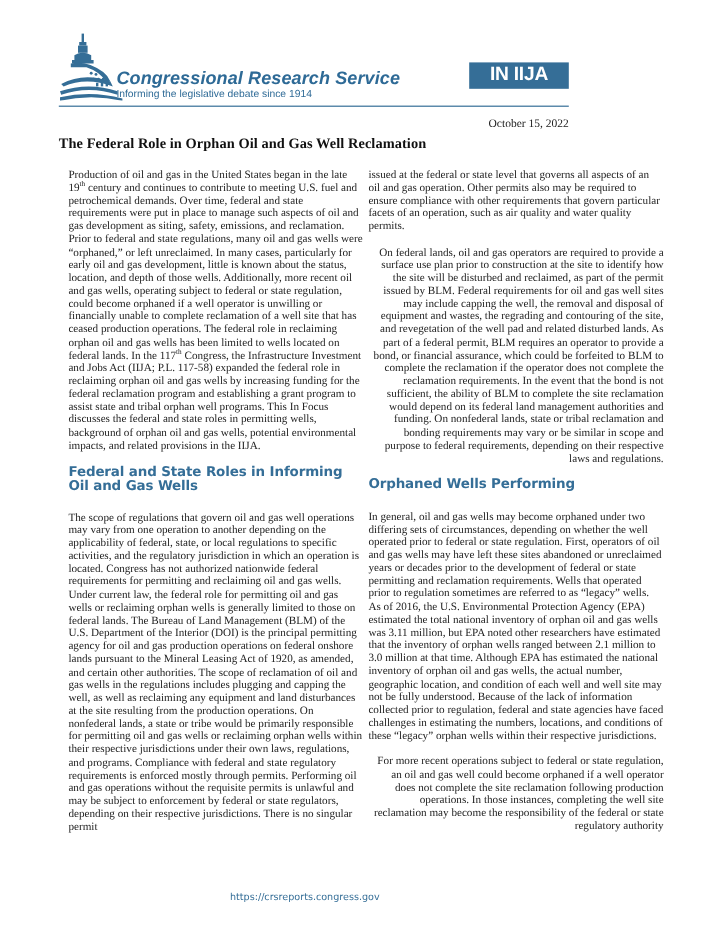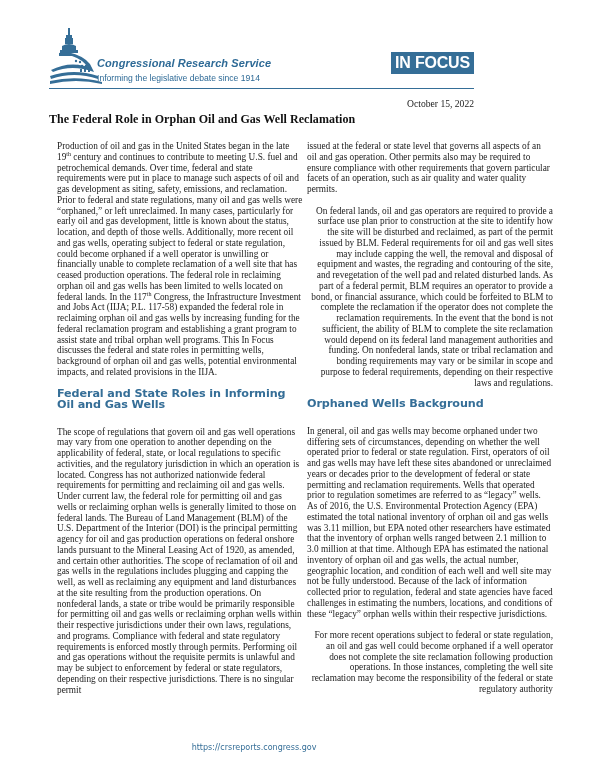--- a/index.html
+++ b/index.html
@@ -1,20 +1,20 @@
 <!DOCTYPE html>
 <html><head>
 <meta charset="utf-8">
 <style>
   html, body { margin: 0; padding: 0; background: #ffffff; }
   body { width: 600px; height: 777px; position: relative; overflow: hidden; font-family: "DejaVu Serif", serif; color: #1a1a1a; }
   .page { position: absolute; left: 0; top: 0; width: 600px; height: 777px; }
 
   .logo { position: absolute; left: 50px; top: 26px; width: 56px; height: 58px; }
-  .brand-name { position: absolute; left: 97px; top: 57px; font-family: "Liberation Sans", sans-serif; font-weight: bold; font-style: italic; font-size: 11px; color: #2e6a96; letter-spacing: 0.1px; white-space: nowrap; }
+  .brand-name { position: absolute; left: 97px; top: 57px; font-family: "Liberation Sans", sans-serif; font-weight: bold; font-style: italic; font-size: 15px; color: #2e6a96; letter-spacing: 0.1px; white-space: nowrap; }
   .brand-tag { position: absolute; left: 97px; top: 73px; font-family: "Liberation Sans", sans-serif; font-size: 8.6px; color: #2e6a96; white-space: nowrap; }
 
   .infocus { position: absolute; left: 391px; top: 52px; width: 83px; height: 22px; background: #356e97; color: #ffffff; font-family: "Liberation Sans", sans-serif; font-weight: bold; font-size: 16px; line-height: 22px; text-align: center; letter-spacing: -0.2px; }
 
   .header-rule { position: absolute; left: 49px; top: 88px; width: 425px; height: 1px; background: #356e97; }
 
   .date { position: absolute; right: 126px; top: 98px; font-family: "Liberation Serif", serif; font-size: 9.6px; color: #222; white-space: nowrap; }
 
   .title { position: absolute; left: 49px; top: 112px; font-family: "Liberation Serif", serif; font-weight: bold; font-size: 12px; color: #111; white-space: nowrap; letter-spacing: 0.05px; }
 
@@ -52,36 +52,36 @@
         <rect x="38" y="43" width="2" height="3"></rect>
       <path d="M1 44 Q20 34 42 42 L44 46 Q22 38 3 46 Z"></path>
       <path d="M0 50 Q24 42 48 50 L48 53 Q24 45 1 53 Z"></path>
       <path d="M0 55 Q26 49 52 56 L52 58 Q26 52 0 58 Z"></path>
     </g>
   </svg>
 
   <div class="brand-name">Congressional Research Service</div>
   <div class="brand-tag">Informing the legislative debate since 1914</div>
 
-  <div class="infocus">IN FOCUS</div>
+  <div class="infocus">IN IIJA</div>
 
   <div class="header-rule"></div>
 
   <div class="date">October 15, 2022</div>
 
   <h1 class="title" style="margin:0;">The Federal Role in Orphan Oil and Gas Well Reclamation</h1>
 
   <div class="col col-left">
     <p><span>Production of oil and gas in the United States began in the late 19</span><sup>th</sup><span> century and continues to contribute to meeting U.S. fuel and petrochemical demands. Over time, federal and state requirements were put in place to manage such aspects of oil and gas development as siting, safety, emissions, and reclamation. Prior to federal and state regulations, many oil and gas wells were “orphaned,” or left unreclaimed. In many cases, particularly for early oil and gas development, little is known about the status, location, and depth of those wells. Additionally, more recent oil and gas wells, operating subject to federal or state regulation, could become orphaned if a well operator is unwilling or financially unable to complete reclamation of a well site that has ceased production operations. The federal role in reclaiming orphan oil and gas wells has been limited to wells located on federal lands. In the 117</span><sup>th</sup><span> Congress, the Infrastructure Investment and Jobs Act (IIJA; P.L. 117-58) expanded the federal role in reclaiming orphan oil and gas wells by increasing funding for the federal reclamation program and establishing a grant program to assist state and tribal orphan well programs. This In Focus discusses the federal and state roles in permitting wells, background of orphan oil and gas wells, potential environmental impacts, and related provisions in the IIJA.</span></p>
     <h2>Federal and State Roles in Informing Oil and Gas Wells</h2>
     <p id="flow-p">The scope of regulations that govern oil and gas well operations may vary from one operation to another depending on the applicability of federal, state, or local regulations to specific activities, and the regulatory jurisdiction in which an operation is located. Congress has not authorized nationwide federal requirements for permitting and reclaiming oil and gas wells. Under current law, the federal role for permitting oil and gas wells or reclaiming orphan wells is generally limited to those on federal lands. The Bureau of Land Management (BLM) of the U.S. Department of the Interior (DOI) is the principal permitting agency for oil and gas production operations on federal onshore lands pursuant to the Mineral Leasing Act of 1920, as amended, and certain other authorities. The scope of reclamation of oil and gas wells in the regulations includes plugging and capping the well, as well as reclaiming any equipment and land disturbances at the site resulting from the production operations. On nonfederal lands, a state or tribe would be primarily responsible for permitting oil and gas wells or reclaiming orphan wells within their respective jurisdictions under their own laws, regulations, and programs. Compliance with federal and state regulatory requirements is enforced mostly through permits. Performing oil and gas operations without the requisite permits is unlawful and may be subject to enforcement by federal or state regulators, depending on their respective jurisdictions. There is no singular permit</p>
   </div>
 
   <div class="col col-right" id="right-col">
     <p id="flow-cont">issued at the federal or state level that governs all aspects of an oil and gas operation. Other permits also may be required to ensure compliance with other requirements that govern particular facets of an operation, such as air quality and water quality permits.</p>
     <p>On federal lands, oil and gas operators are required to provide a surface use plan prior to construction at the site to identify how the site will be disturbed and reclaimed, as part of the permit issued by BLM. Federal requirements for oil and gas well sites may include capping the well, the removal and disposal of equipment and wastes, the regrading and contouring of the site, and revegetation of the well pad and related disturbed lands. As part of a federal permit, BLM requires an operator to provide a bond, or financial assurance, which could be forfeited to BLM to complete the reclamation if the operator does not complete the reclamation requirements. In the event that the bond is not sufficient, the ability of BLM to complete the site reclamation would depend on its federal land management authorities and funding. On nonfederal lands, state or tribal reclamation and bonding requirements may vary or be similar in scope and purpose to federal requirements, depending on their respective laws and regulations.</p>
-    <h2>Orphaned Wells Background</h2>
+    <h2>Orphaned Wells Performing</h2>
     <p>In general, oil and gas wells may become orphaned under two differing sets of circumstances, depending on whether the well operated prior to federal or state regulation. First, operators of oil and gas wells may have left these sites abandoned or unreclaimed years or decades prior to the development of federal or state permitting and reclamation requirements. Wells that operated prior to regulation sometimes are referred to as “legacy” wells. As of 2016, the U.S. Environmental Protection Agency (EPA) estimated the total national inventory of orphan oil and gas wells was 3.11 million, but EPA noted other researchers have estimated that the inventory of orphan wells ranged between 2.1 million to 3.0 million at that time. Although EPA has estimated the national inventory of orphan oil and gas wells, the actual number, geographic location, and condition of each well and well site may not be fully understood. Because of the lack of information collected prior to regulation, federal and state agencies have faced challenges in estimating the numbers, locations, and conditions of these “legacy” orphan wells within their respective jurisdictions.</p>
     <p>For more recent operations subject to federal or state regulation, an oil and gas well could become orphaned if a well operator does not complete the site reclamation following production operations. In those instances, completing the well site reclamation may become the responsibility of the federal or state regulatory authority</p>
   </div>
 
   <div class="footer-link">https://crsreports.congress.gov</div>
 </div>
 
 </body></html>

